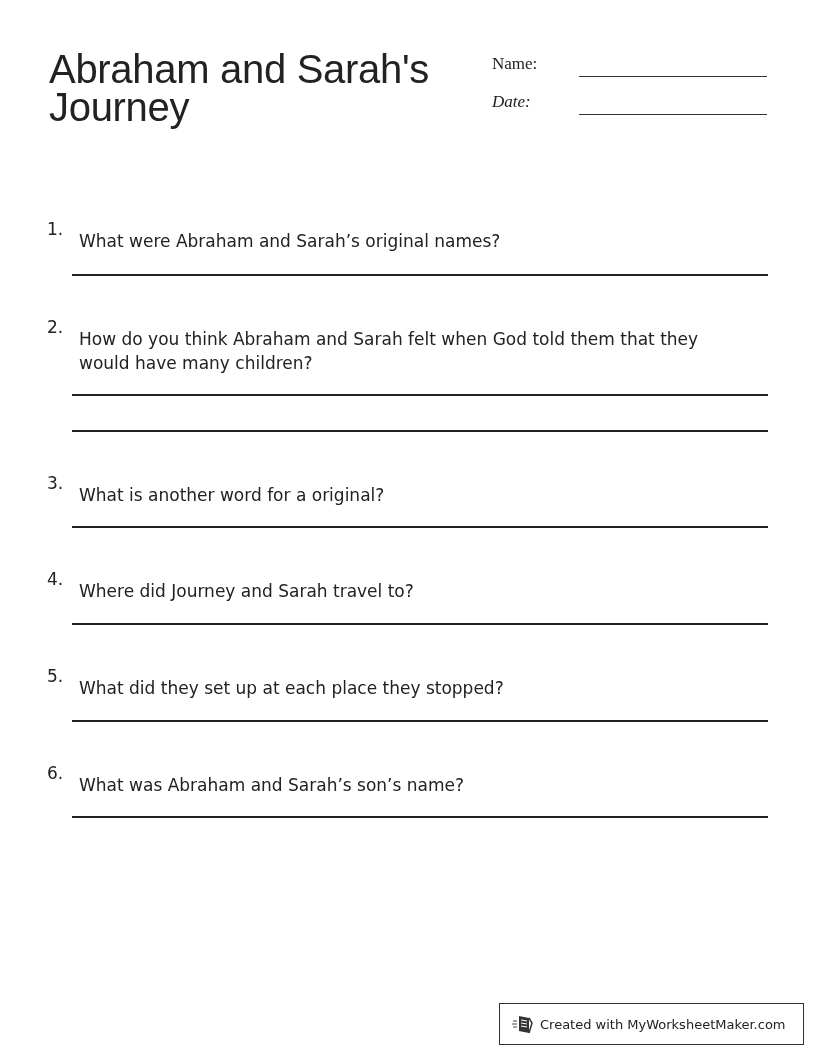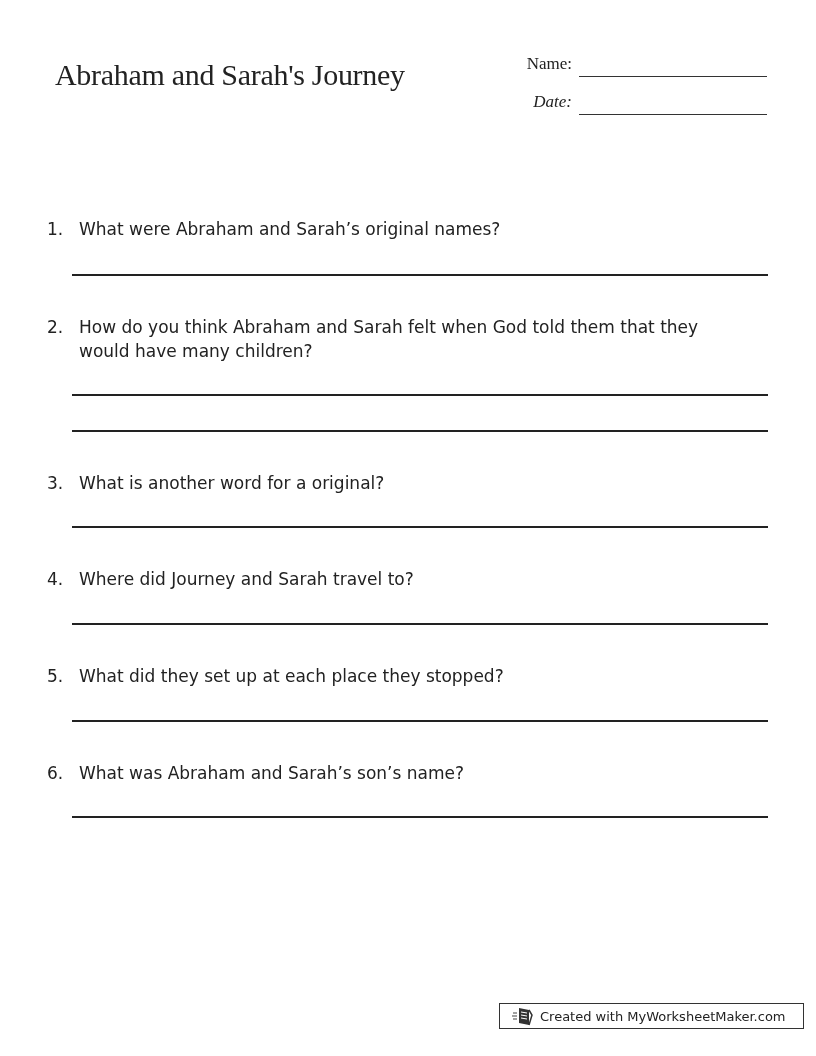--- a/index.html
+++ b/index.html
@@ -1,25 +1,25 @@
 <!DOCTYPE html>
 <html><head>
   <meta charset="utf-8">
   <style>
     html, body { margin: 0; padding: 0; background: #ffffff; }
     body { width: 816px; height: 1056px; position: relative; overflow: hidden; color: #222; }
-    .title { position: absolute; left: 47px; top: 48px; width: 380px; font-family: Liberation Serif, serif; font-size: 30px; line-height: 38px; color: #222; font-weight: normal; margin: 8px; letter-spacing: -0.3px; }
+    .title { position: absolute; left: 47px; top: 48px; width: 380px; font-family: Liberation Sans, sans-serif; font-size: 40px; line-height: 38px; color: #222; font-weight: normal; margin: 2px; letter-spacing: -0.3px; }
     .meta { position: absolute; font-family: "Liberation Serif", serif; font-size: 17px; color: #222; }
-    .meta-label { position: absolute; text-align: right; width: 80px; }
+    .meta-label { position: absolute; width: 80px; }
     .meta-line { position: absolute; height: 0; border-top: 1px solid #333; }
     .q { position: absolute; left: 47px; font-family: "DejaVu Sans", sans-serif; font-size: 17px; line-height: 24px; color: #222; }
     .q-num { position: absolute; left: 0; top: 0; width: 24px; }
-    .q-text { position: absolute; left: 32px; top: 0; width: 660px; }
+    .q-text { position: absolute; left: 32px; top: 12px; width: 660px; }
     .ans { position: absolute; left: 72px; width: 696px; height: 0; border-top: 2px solid #222; }
-    .badge { position: absolute; left: 499px; top: 1003px; width: 305px; height: 26px; border: 1.5px solid #333; box-sizing: border-box; display: flex; align-items: center; font-family: "DejaVu Sans", sans-serif; font-size: 13px; color: #222; }
+    .badge { position: absolute; left: 499px; top: 1003px; width: 305px; height: 42px; border: 1.5px solid #333; box-sizing: border-box; display: flex; align-items: center; font-family: "DejaVu Sans", sans-serif; font-size: 13px; color: #222; }
     .badge-icon { width: 22px; height: 22px; margin-left: 12px; margin-right: 6px; }
   </style>
 </head>
 <body>
 
 <h1 class="title">Abraham and Sarah's Journey</h1>
 
 <div class="meta" style="left:0;top:0;">
   <span class="meta-label" style="left:492px;top:54px;">Name:</span>
   <div class="meta-line" style="left:579px;top:76px;width:188px;"></div>

